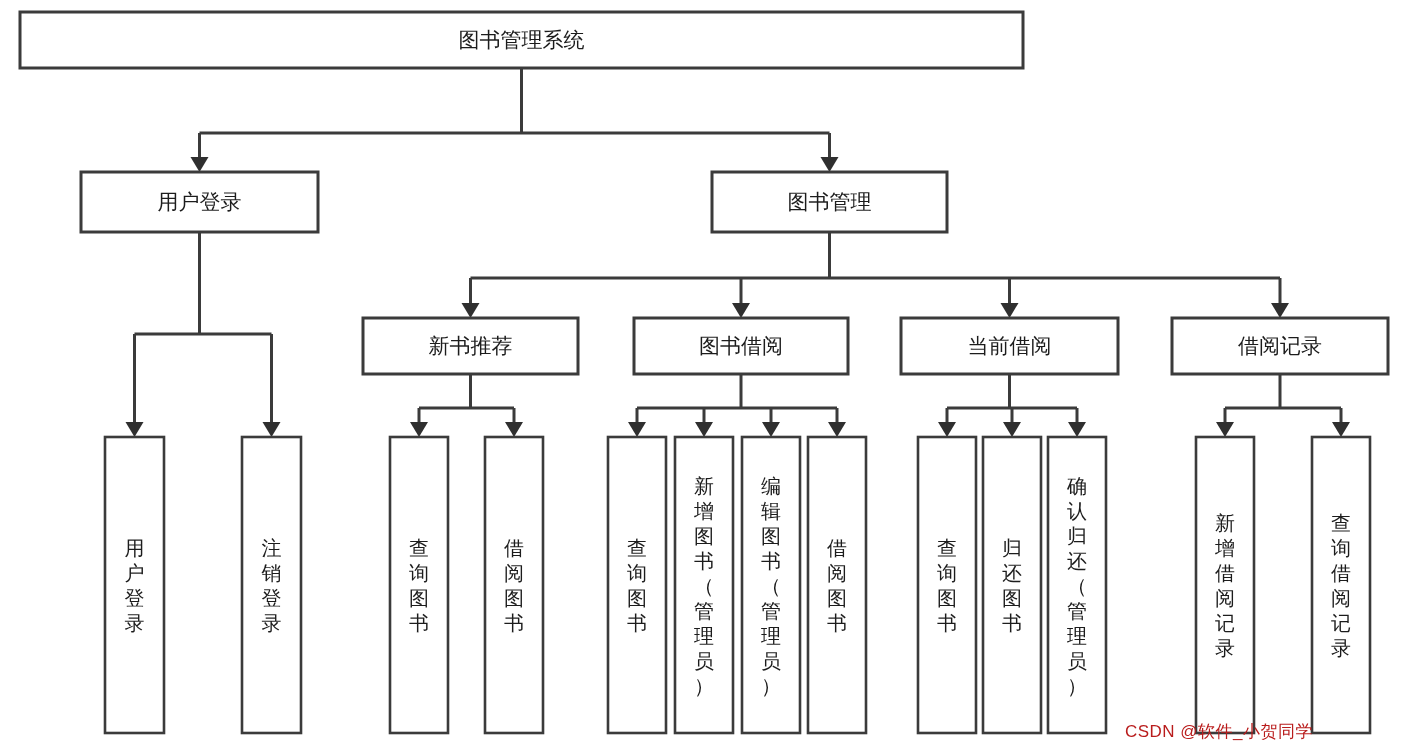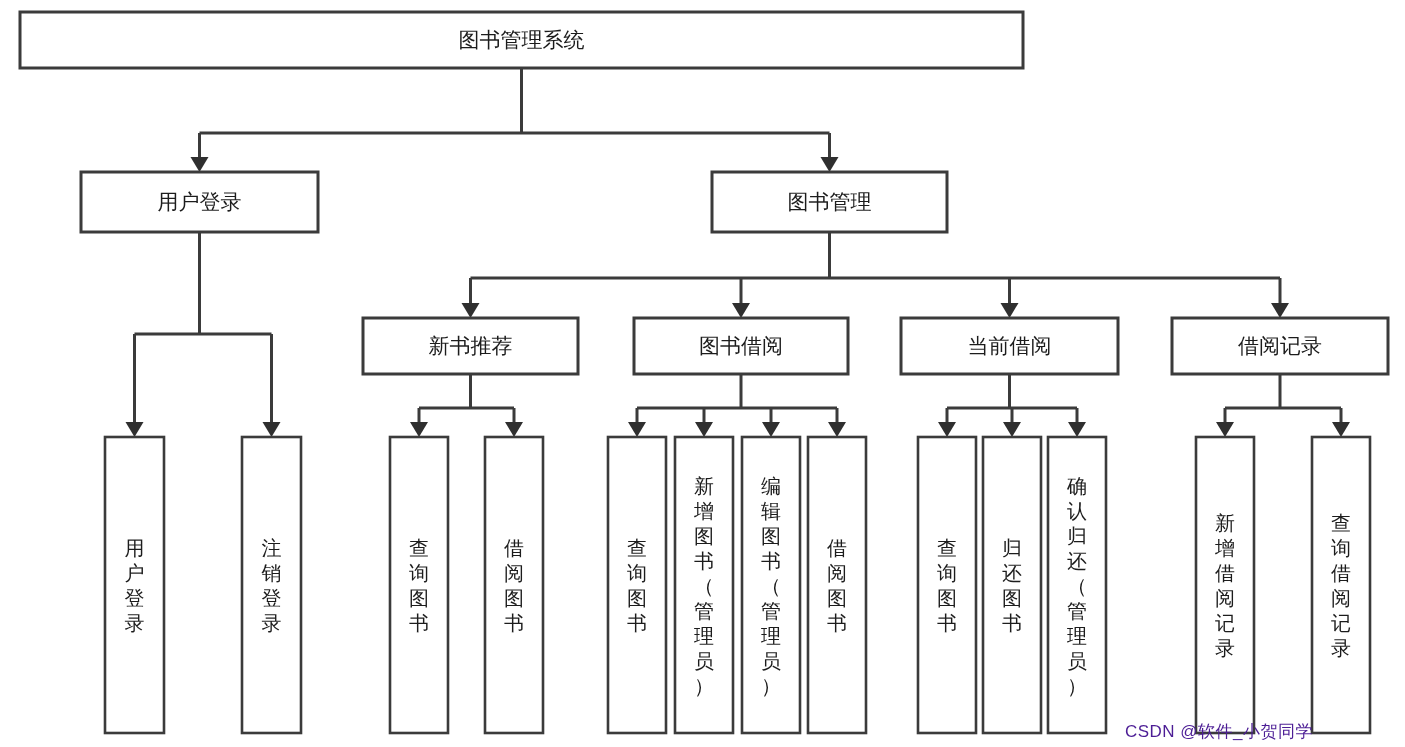--- a/index.html
+++ b/index.html
@@ -56,21 +56,21 @@
     font-size: 20px;
     fill: #1c1c1c;
     text-anchor: middle;
   }
   .watermark {
     position: absolute;
     right: 10px;
     bottom: 4px;
     font-family: "Liberation Sans", "DejaVu Sans", sans-serif;
     font-size: 17px;
-    color: #4c1d95;
+    color: #b91c1c;
     letter-spacing: 0.5px;
     white-space: nowrap;
     user-select: none;
   }
 </style>
 </head>
 <body>
 
 <div id="diagram-root">
 

